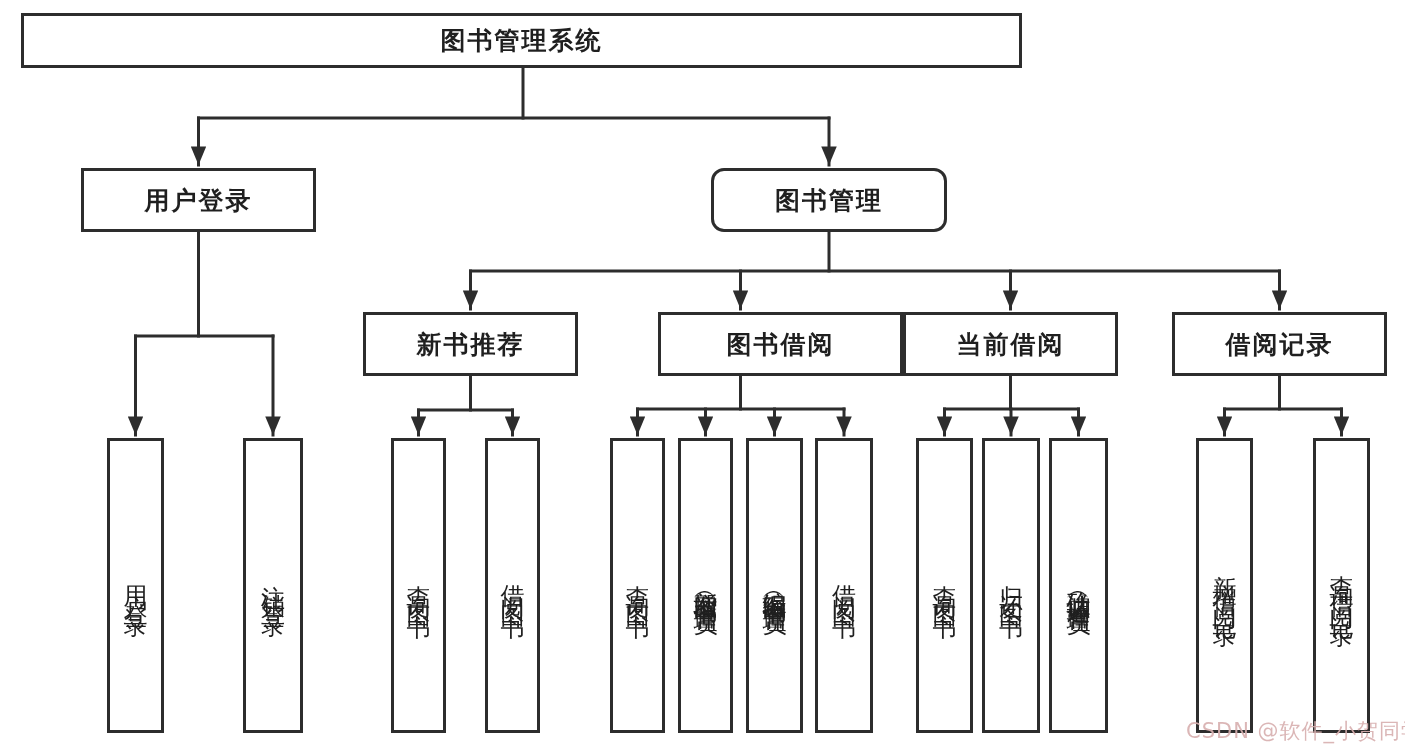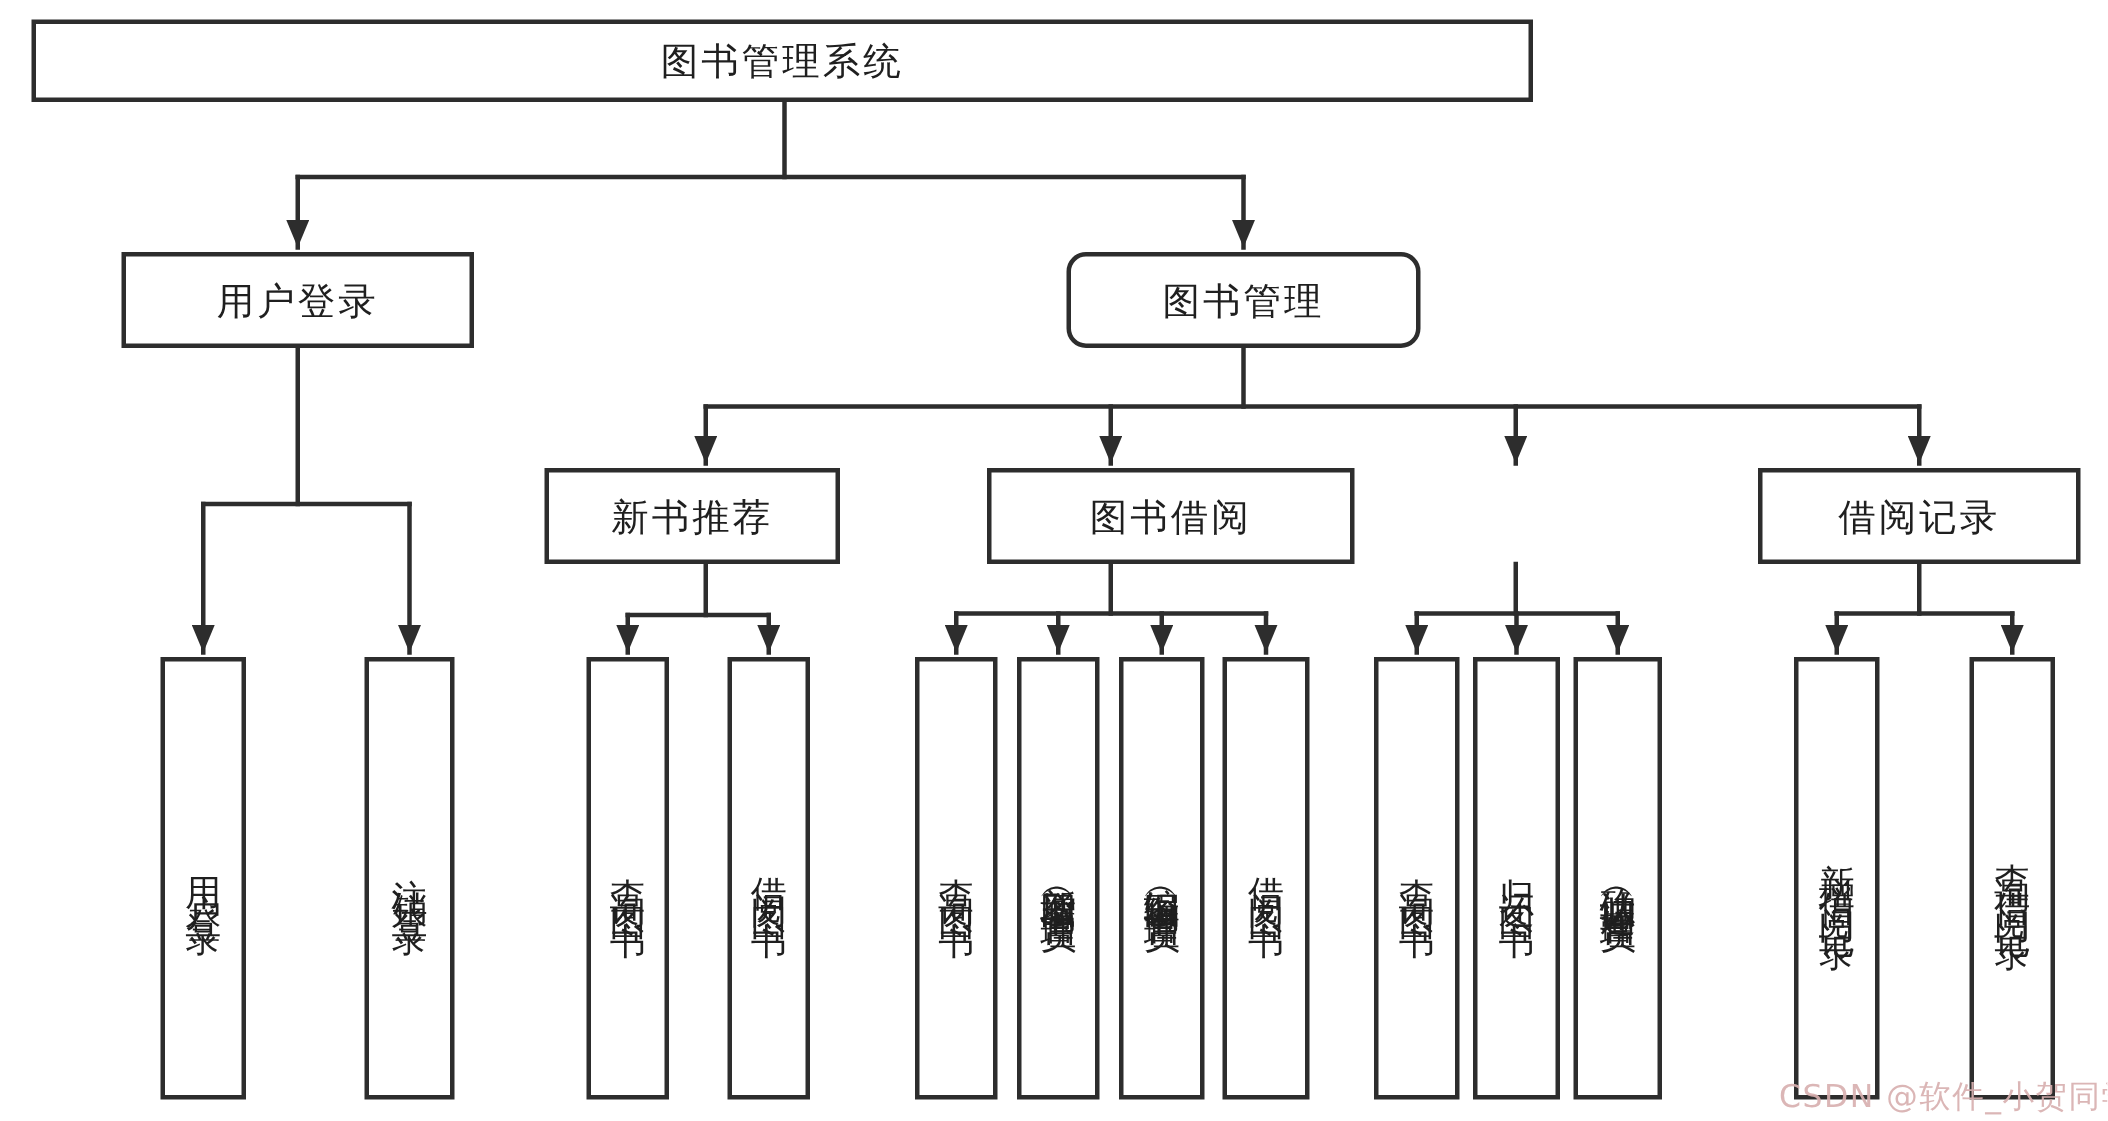--- a/index.html
+++ b/index.html
@@ -12,21 +12,21 @@
   }
   #wires{position:absolute;left:0;top:0;pointer-events:none;}
   .box{
     position:absolute;
     box-sizing:border-box;
     background:#ffffff;
     border:3px solid #2d2d2d;
     display:flex;align-items:center;justify-content:center;
     color:#1f1f1f;
   }
-  .h-label{font-size:25px;letter-spacing:2px;white-space:nowrap;}
+  .h-label{font-size:25px;letter-spacing:2px;white-space:nowrap;font-weight:bold;}
   .vtext{
     writing-mode:vertical-rl;
     text-orientation:mixed;
     font-size:24px;
     letter-spacing:10px;
     line-height:1;
   }
   .vtext.long{letter-spacing:3px;}
   #watermark{
     position:absolute;
@@ -98,25 +98,28 @@
     <span class="h-label">图书管理系统</span>
   </div>
 
   <div class="box" style="left:81px;top:168px;width:235px;height:64px;">
     <span class="h-label">用户登录</span>
   </div>
   <div class="box" style="left:711px;top:168px;width:236px;height:64px;border-radius:13px;">
     <span class="h-label">图书管理</span>
   </div>
 
-  <div class="box" style="left:363px;top:312px;width:197px;height:64px;">
+  <div class="box" style="left:363px;top:312px;width:215px;height:64px;">
     <span class="h-label">新书推荐</span>
   </div>
   <div class="box" style="left:658px;top:312px;width:245px;height:64px;">
     <span class="h-label">图书借阅</span>
+  </div>
+  <div class="box" style="left:903px;top:312px;width:215px;height:64px;">
+    <span class="h-label">当前借阅</span>
   </div>
   <div class="box" style="left:1172px;top:312px;width:215px;height:64px;">
     <span class="h-label">借阅记录</span>
   </div>
 
   <div class="box" style="left:107px;top:438px;width:57px;height:295px;">
     <span class="vtext">用户登录</span>
   </div>
   <div class="box" style="left:243px;top:438px;width:60px;height:295px;">
     <span class="vtext">注销登录</span>

